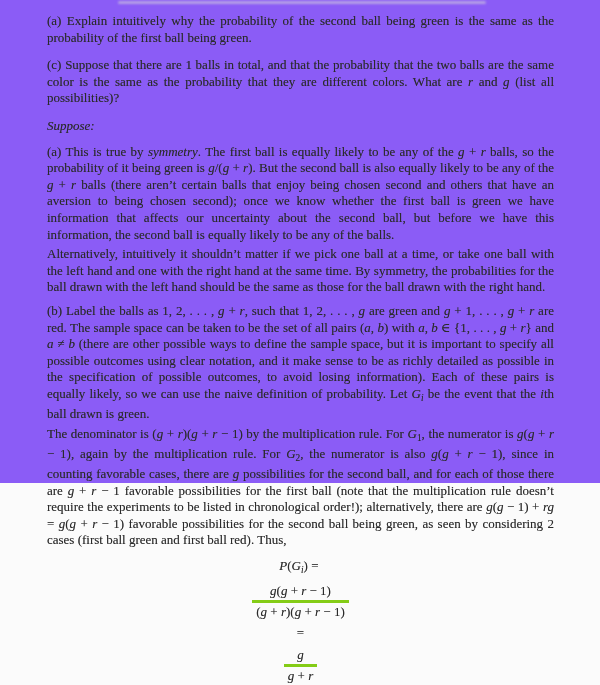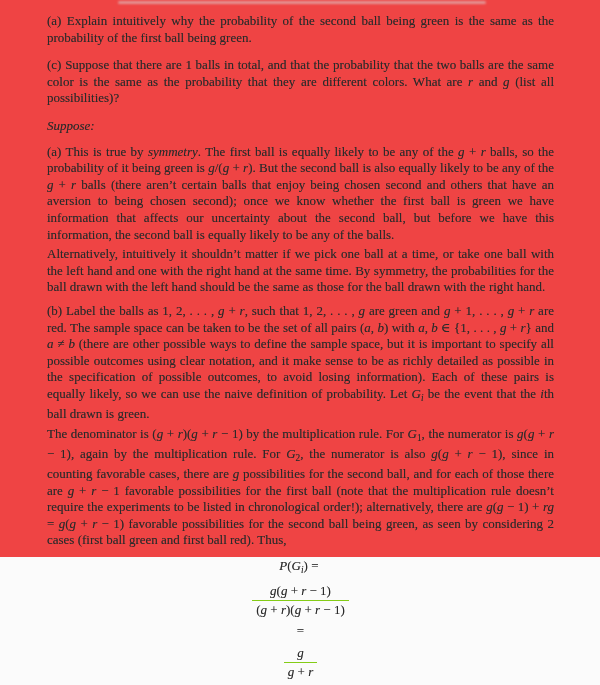--- a/index.html
+++ b/index.html
@@ -6,22 +6,22 @@
     margin: 0;
     padding: 0;
     width: 600px;
     height: 685px;
     background: #fbfbfb;
     overflow: hidden;
   }
   .page {
     position: relative;
     width: 600px;
-    height: 557px;
-    background: #ef4444;
+    height: 483px;
+    background: #8b5cf6;
   }
   .top-smudge {
     position: absolute;
     left: 118px;
     top: 1px;
     width: 368px;
     height: 3px;
     background: #d9d9d9;
     opacity: 0.55;
     filter: blur(1px);
@@ -61,21 +61,21 @@
     text-align: center;
     flex-direction: column;
   }
   .frac {
     display: inline-flex;
     flex-direction: column;
     text-align: center;
     line-height: 16px;
   }
   .frac .num { padding: 0 4px 1px; }
-  .frac .den { padding: 1px 4px 0; border-top: 1px solid #84cc16; }
+  .frac .den { padding: 1px 4px 0; border-top: 3px solid #84cc16; }
   .formula .mathbit { white-space: pre; }
   .formula .comma { align-self: center; transform: translateY(5px); }
 </style>
 </head>
 <body>
 
 <div class="page">
   <div class="top-smudge"></div>
 
   <div class="text-block">

